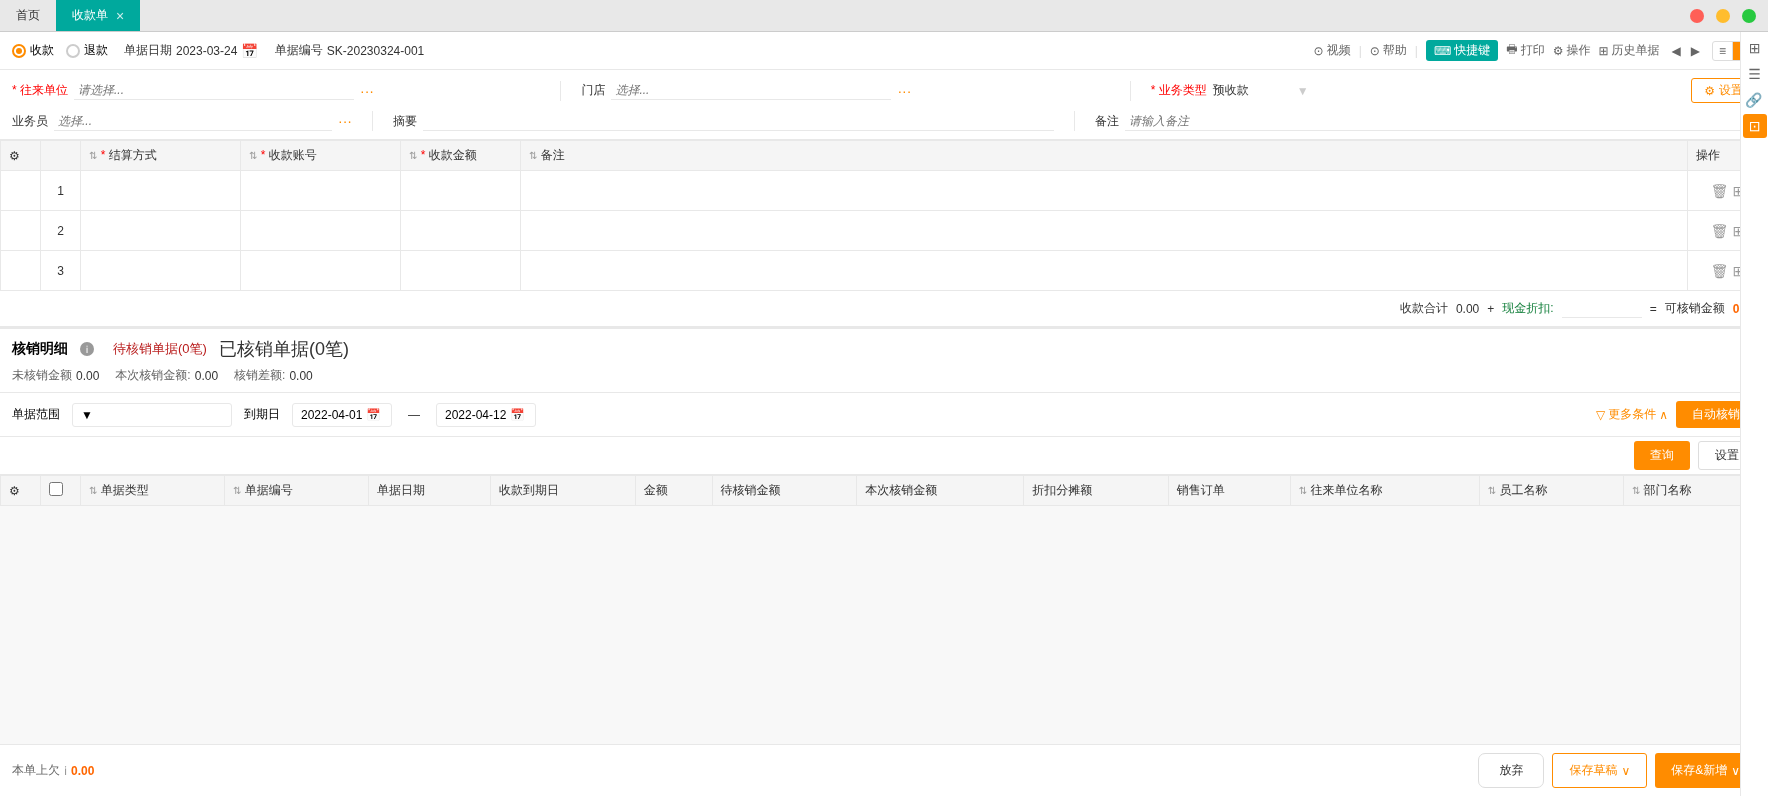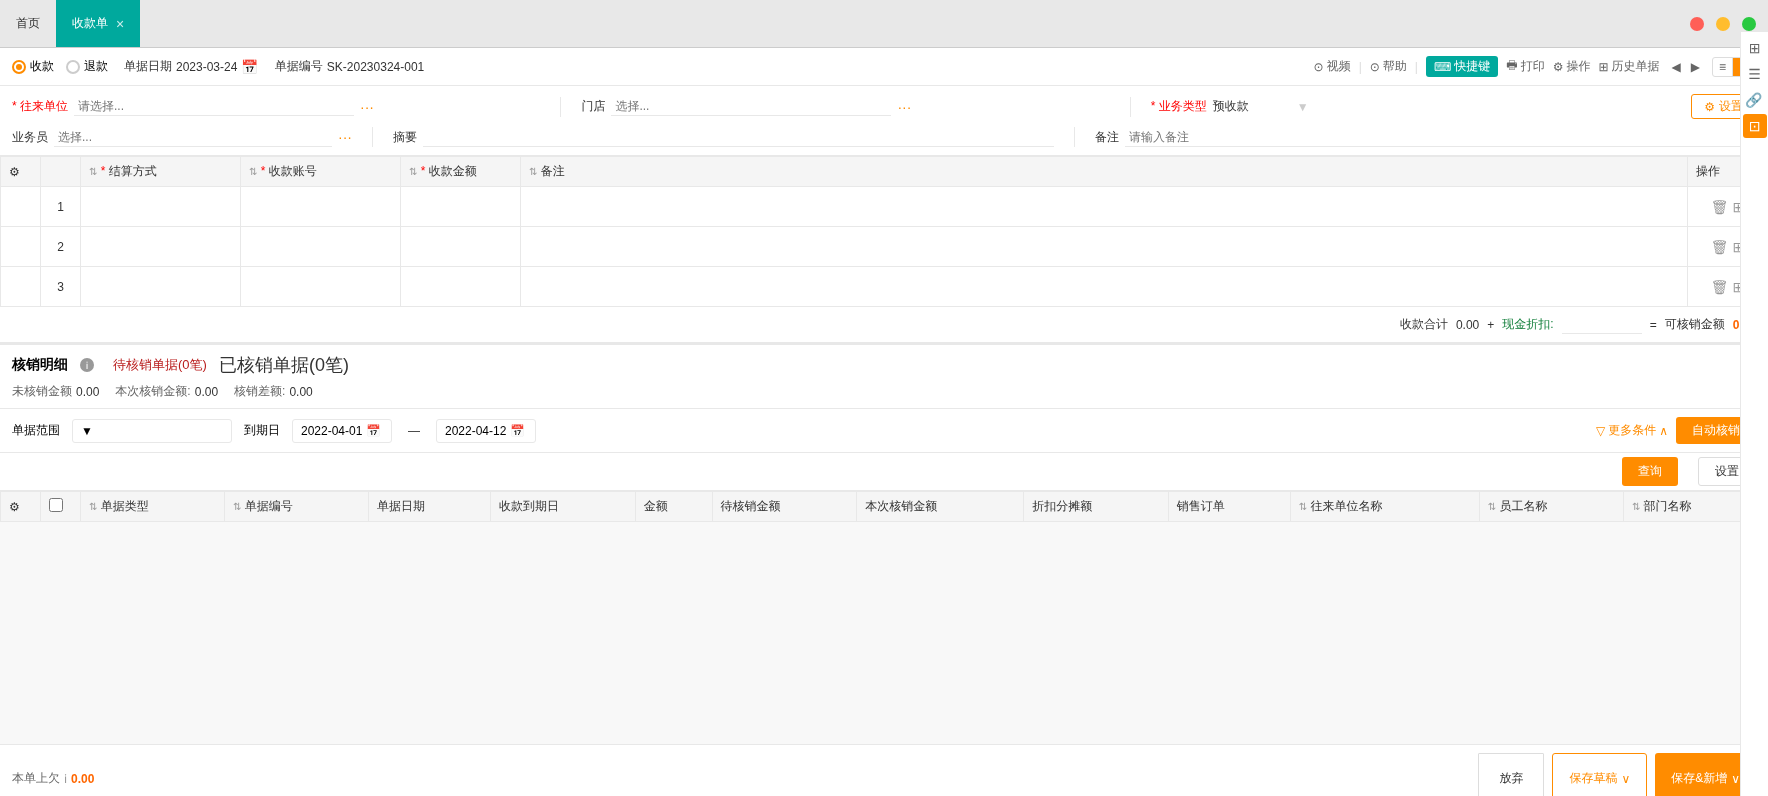--- a/index.html
+++ b/index.html
@@ -1,19 +1,19 @@
 <!DOCTYPE html>
 <html><head>
   <meta charset="utf-8">
   <style>
     * { box-sizing: border-box; margin: 0; padding: 0; font-family: 'Microsoft YaHei', Arial, sans-serif; font-size: 12px; }
     body { background: #f0f2f5; width: 1768px; height: 796px; overflow: hidden; }
 
     
-    .tab-bar { display: flex; align-items: center; background: #e8e8e8; height: 48px; border-bottom: 1px solid #ccc; }
+    .tab-bar { display: flex; align-items: center; background: #e8e8e8; height: 32px; border-bottom: 1px solid #ccc; }
     .tab-home { background: #e8e8e8; padding: 0 16px; height: 100%; display: flex; align-items: center; color: #333; cursor: pointer; }
     .tab-active { background: #00a99d; color: #fff; padding: 0 16px; height: 100%; display: flex; align-items: center; cursor: pointer; gap: 8px; }
     .tab-close { font-size: 14px; cursor: pointer; color: rgba(255,255,255,0.8); }
     .window-controls { margin-left: auto; display: flex; align-items: center; gap: 12px; padding-right: 12px; }
     .win-btn { width: 14px; height: 14px; border-radius: 50%; cursor: pointer; display: inline-block; }
     .win-close { background: #ff5f57; }
     .win-min { background: #ffbd2e; }
     .win-max { background: #28c940; }
 
     
@@ -41,21 +41,21 @@
     .view-btn:last-child { border-right: none; }
     .view-btn.active { background: #ff8c00; color: #fff; }
 
     
     .form-section { padding: 8px 12px; border-bottom: 1px solid #e8e8e8; }
     .form-row { display: flex; align-items: center; gap: 12px; margin-bottom: 8px; }
     .form-row:last-child { margin-bottom: 0; }
     .field-label { color: #ff0000; white-space: nowrap; }
     .field-label::before { content: '* '; }
     .field-label-plain { color: #333; white-space: nowrap; }
-    .field-input { border: none; border-bottom: 1px solid #e8e8e8; padding: 2px 4px; color: #737373; outline: none; min-width: 180px; flex: 1; }
+    .field-input { border: none; border-bottom: 1px solid #e8e8e8; padding: 2px 4px; color: #737373; outline: none; min-width: 180px; flex: 1; font-style: italic; }
     .field-more { color: #ff8c00; cursor: pointer; font-size: 14px; }
     .field-value { color: #333; min-width: 80px; }
     .field-dropdown { display: flex; align-items: center; gap: 4px; }
     .dropdown-arrow { color: #ccc; }
     .settings-btn { border: 1px solid #ff8c00; color: #ff8c00; padding: 3px 12px; border-radius: 3px; cursor: pointer; display: flex; align-items: center; gap: 4px; }
     .form-divider { width: 1px; height: 20px; background: #e8e8e8; margin: 0 8px; }
     .field-group { display: flex; align-items: center; gap: 6px; flex: 1; }
 
     
     .table-section { flex: 0 0 auto; }
@@ -114,21 +114,21 @@
     .checkbox-col { width: 40px; text-align: center; }
     .checkbox { width: 14px; height: 14px; border: 1px solid #ccc; cursor: pointer; }
 
     
     .bottom-bar { display: flex; align-items: center; padding: 8px 12px; background: #fff; border-top: 1px solid #e8e8e8; gap: 36px; }
     .bottom-left { display: flex; align-items: center; gap: 4px; }
     .bottom-label { color: #666; }
     .bottom-icon { color: #999; cursor: pointer; }
     .bottom-value { color: #ff6600; font-weight: bold; }
     .bottom-right { margin-left: auto; display: flex; gap: 8px; }
-    .btn-abandon { border: 1px solid #ddd; background: #fff; padding: 16px 20px; border-radius: 1px; cursor: pointer; color: #333; margin-left: 8px; }
+    .btn-abandon { border: 1px solid #ddd; background: #fff; padding: 8px 20px; border-radius: 7px; cursor: pointer; color: #333; margin-left: 8px; }
     .btn-draft { border: 1px solid #ff8c00; background: #fff; color: #ff8c00; padding: 6px 16px; border-radius: 3px; cursor: pointer; display: flex; align-items: center; gap: 4px; }
     .btn-save { background: #ff8c00; color: #fff; border: none; padding: 6px 16px; border-radius: 3px; cursor: pointer; display: flex; align-items: center; gap: 4px; }
 
     
     .right-sidebar { position: fixed; right: 0; top: 32px; width: 28px; background: #fff; border-left: 1px solid #e8e8e8; display: flex; flex-direction: column; align-items: center; gap: 2px; padding: 4px 0; height: calc(796px - 32px); z-index: 10; }
     .sidebar-icon { width: 24px; height: 24px; display: flex; align-items: center; justify-content: center; color: #666; cursor: pointer; font-size: 14px; border-radius: 3px; }
     .sidebar-icon.active { background: #ff8c00; color: #fff; }
 
     .content-wrapper { display: flex; flex: 1; overflow: hidden; }
     .main-area { flex: 1; overflow: hidden; display: flex; flex-direction: column; }
@@ -407,21 +407,21 @@
           <div class="filter-right">
             <div class="filter-more">
               <span>▽</span>
               <span>更多条件</span>
               <span>∧</span>
             </div>
             <button class="auto-btn">自动核销</button>
           </div>
         </div>
 
-        <div style="display:flex; justify-content:flex-end; padding: 4px 12px; background:#fff; border-bottom: 1px solid #e8e8e8; gap:20px;">
+        <div style="display:flex; justify-content:flex-end; padding: 4px 12px; background:#fff; border-bottom: 1px solid #e8e8e8; gap:8px;">
           <button style="background:#ff8c00;color:#fff;border:none;padding:5px 16px;border-radius:3px;cursor:pointer;">查询</button>
           <button style="border:1px solid #ddd;background:#fff;color:#333;padding:5px 16px;border-radius:3px;cursor:pointer;">设置</button>
         </div>
 
         <div class="writeoff-content">
           <table class="writeoff-table">
             <thead>
               <tr>
                 <th class="checkbox-col">
                   <span>⚙</span>

